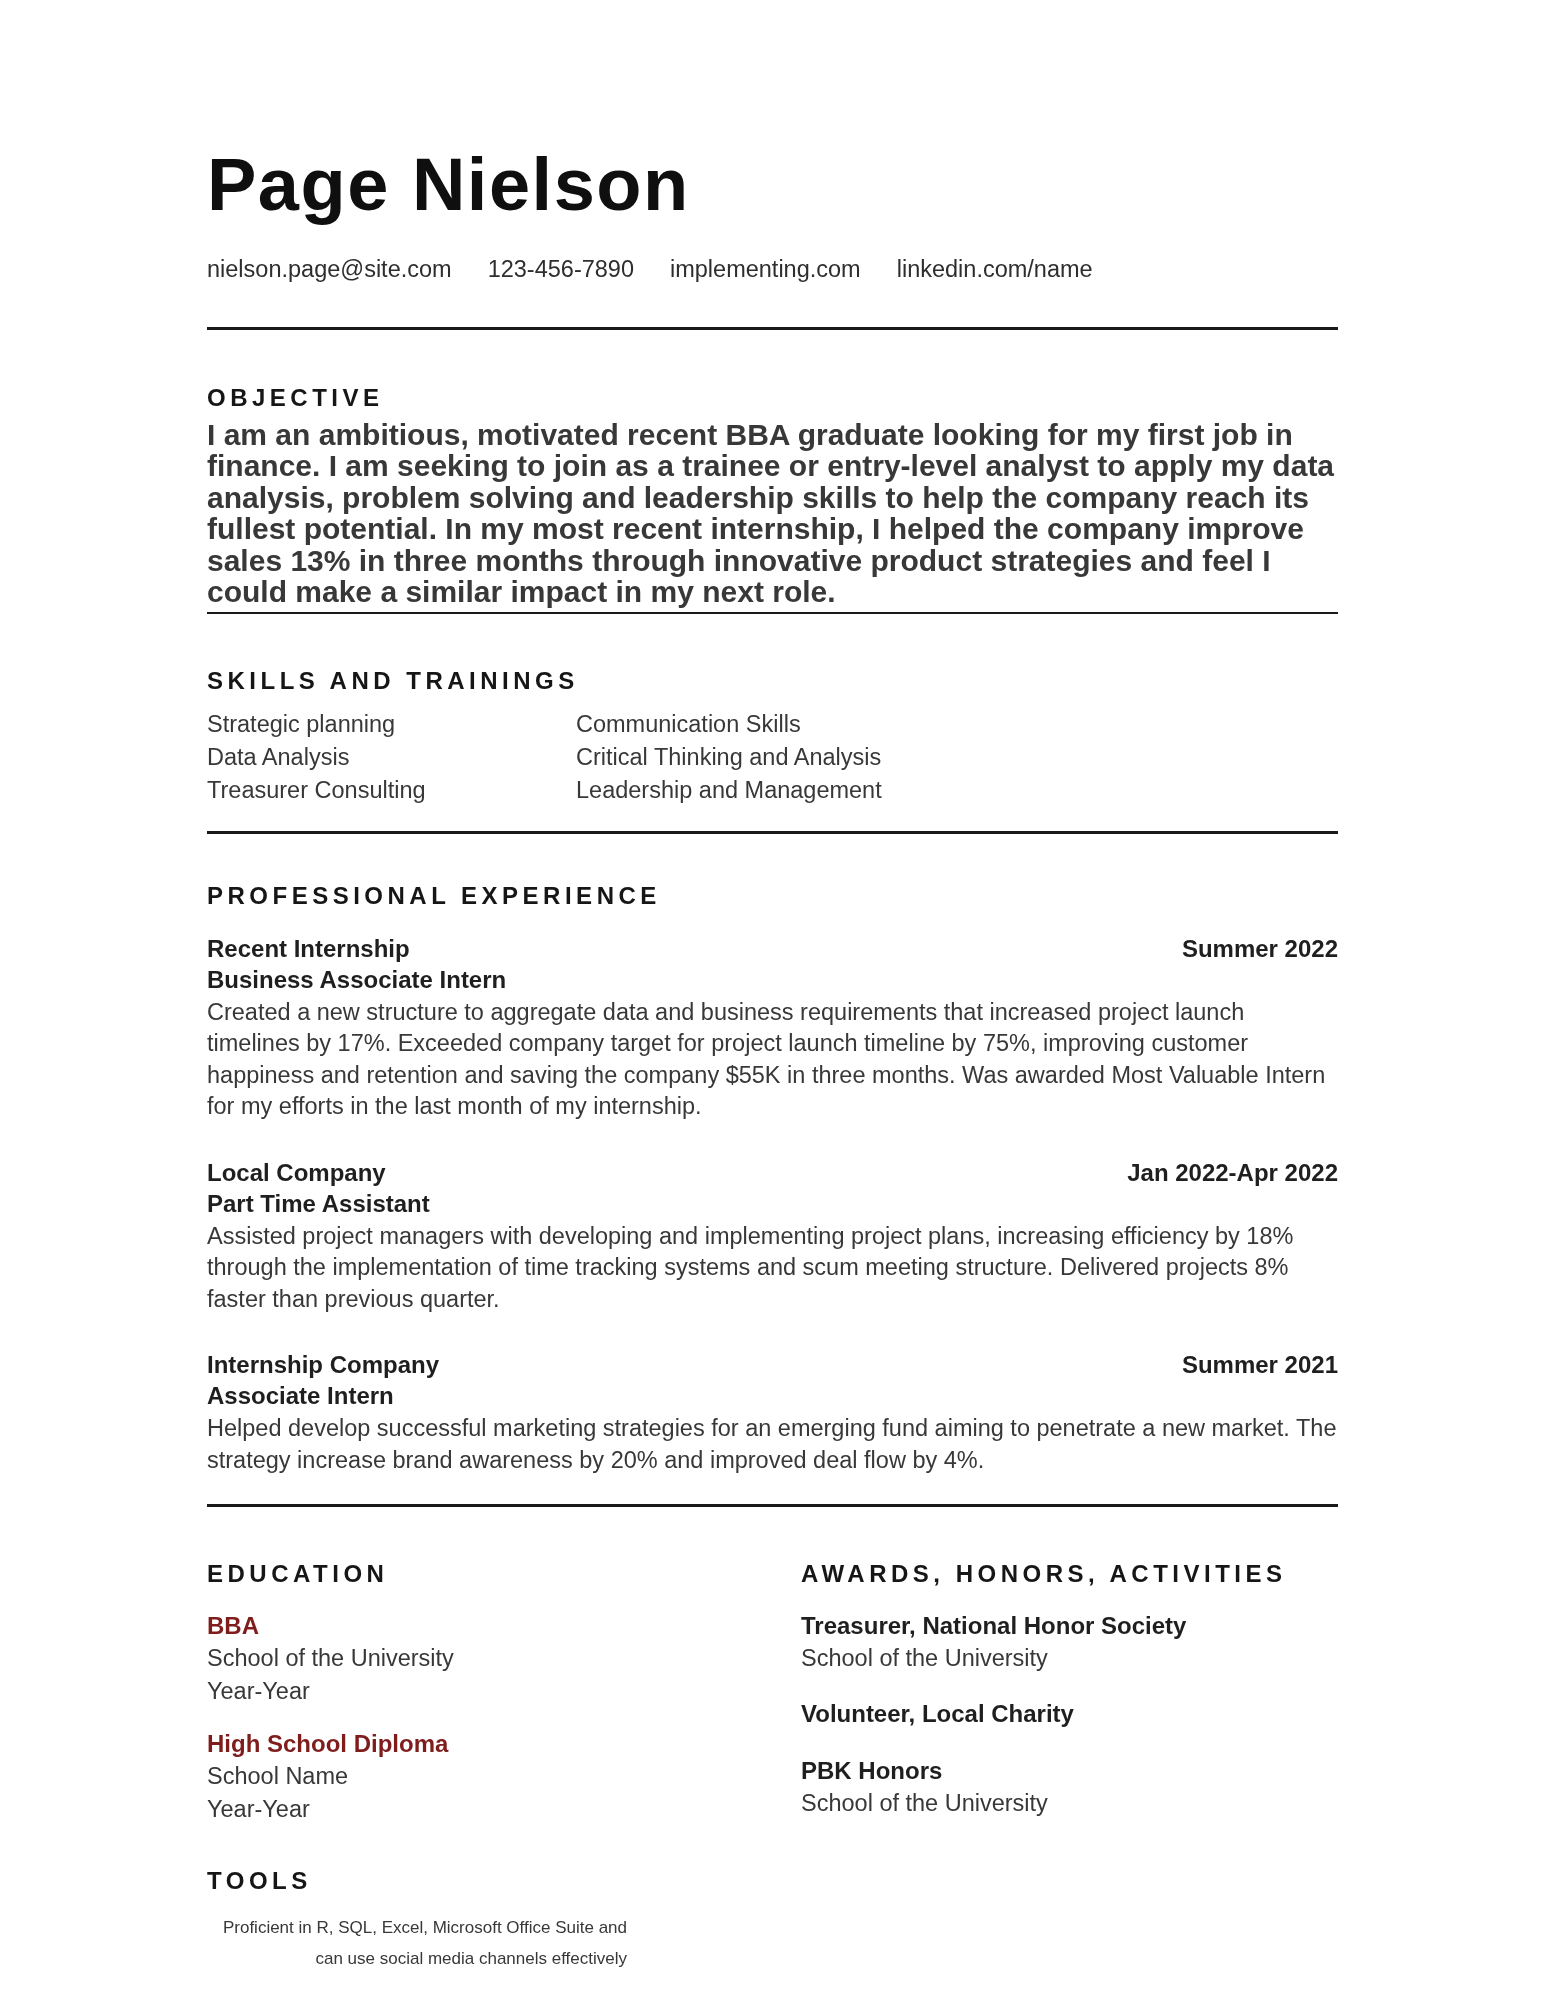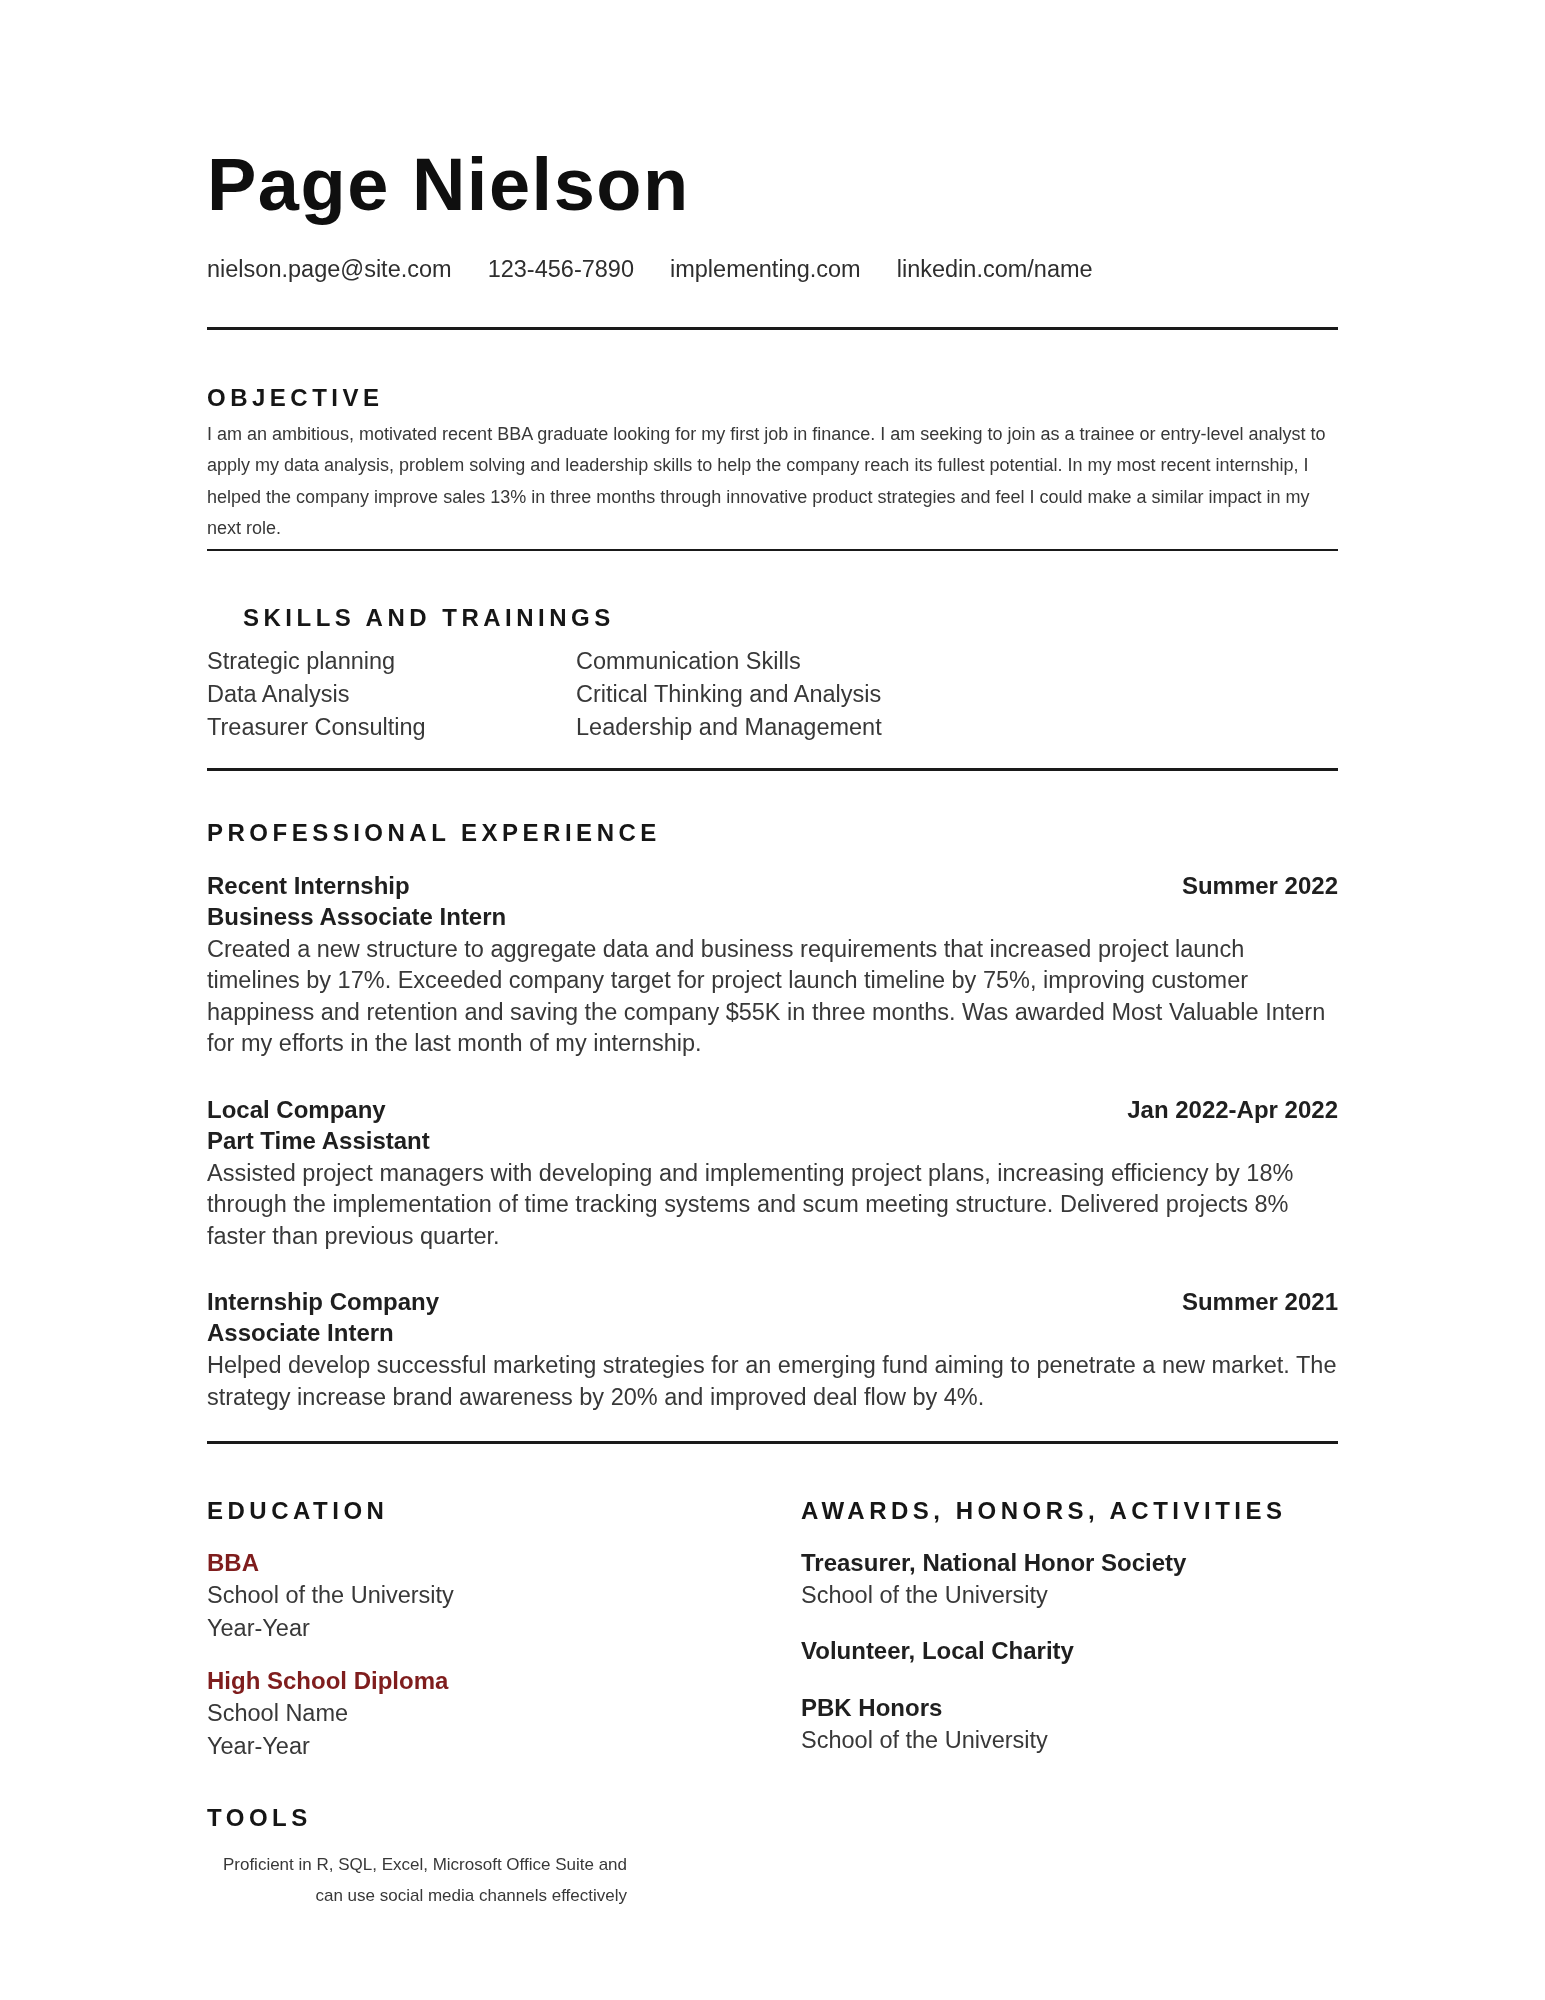--- a/index.html
+++ b/index.html
@@ -20,23 +20,23 @@
   .rule.r1{margin-top:43px;}
   .rule.r2{margin-top:4px;}
   .rule.r3{margin-top:24px;}
   .rule.r4{margin-top:28px;}
 
   h2{
     margin:0;font-size:24px;line-height:30px;font-weight:600;
     letter-spacing:4.5px;color:#161616;
   }
   .obj-h{margin-top:53px;}
-  .obj-p{margin:6px 0 0 0;font-size:18px;line-height:31.5px;}
+  .obj-p{margin:6px 0 0 0;font-size:30px;line-height:31.5px;font-weight:bold;}
 
-  .skills-h{margin-top:52px;margin-left:36px;}
+  .skills-h{margin-top:52px;}
   .skills{margin-top:12px;display:flex;}
   .skills .col1{width:369px;flex:none;}
   .skills .col2{flex:1;}
   .skill{display:block;font-size:23.5px;line-height:33px;}
 
   .exp-h{margin-top:47px;}
   .job{margin-top:22px;}
   .job.j2,.job.j3{margin-top:34px;}
   .job-head{display:flex;justify-content:space-between;align-items:center;}
   .job-company,.job-dates,.job-title{font-size:24px;line-height:31px;font-weight:700;color:#1f1f1f;}

